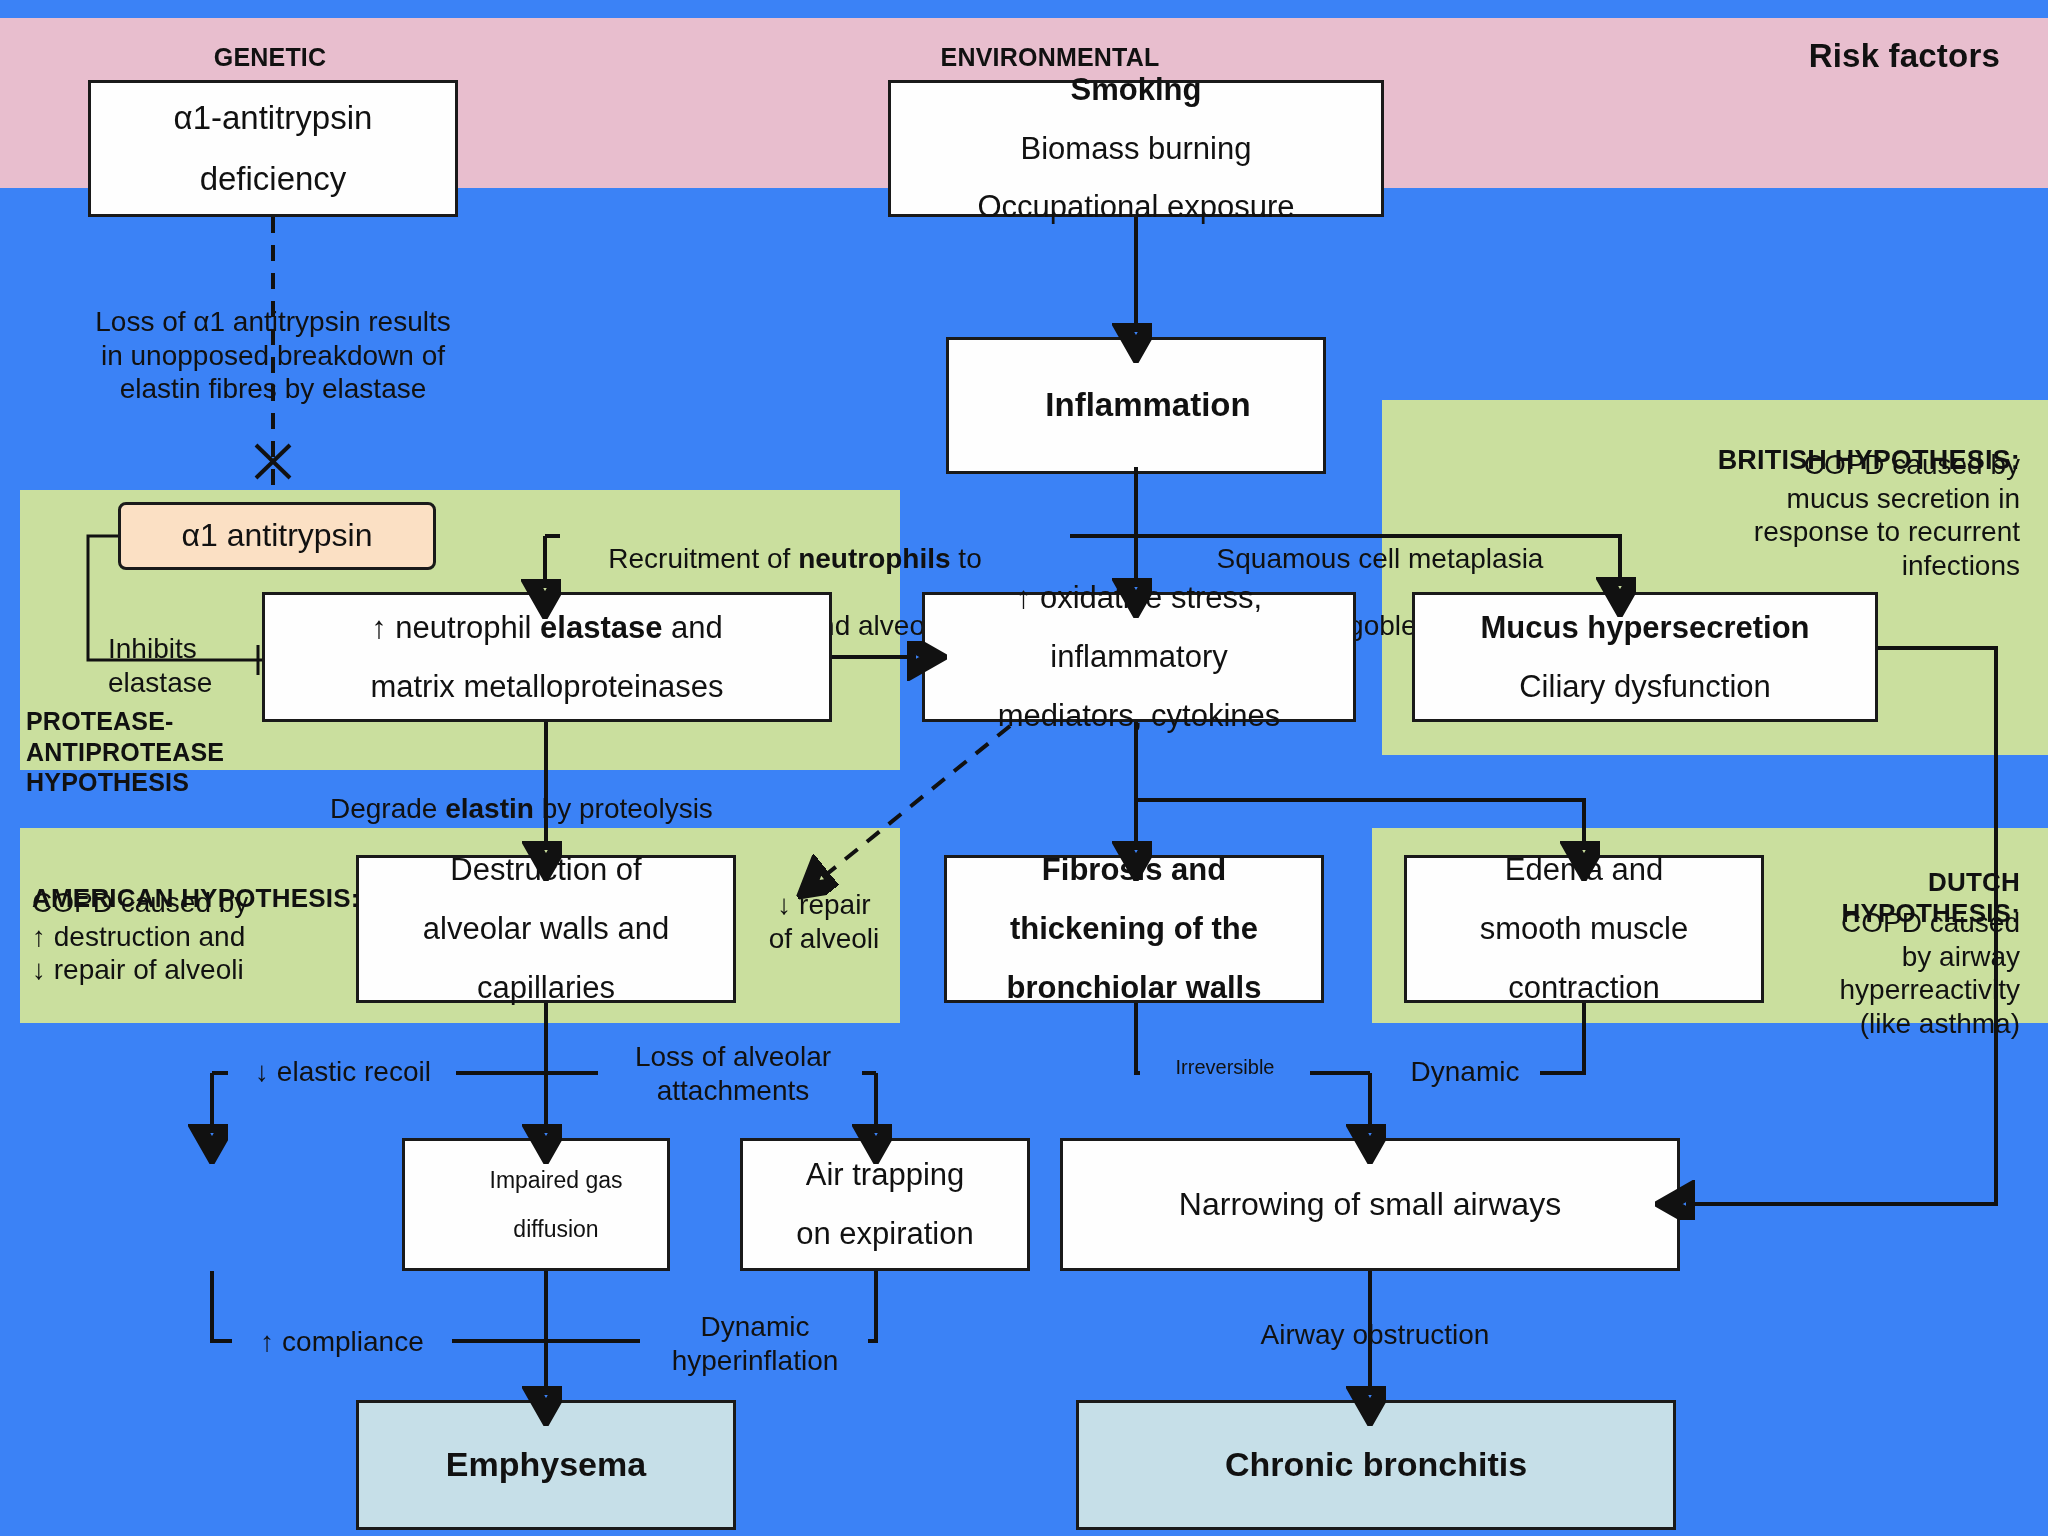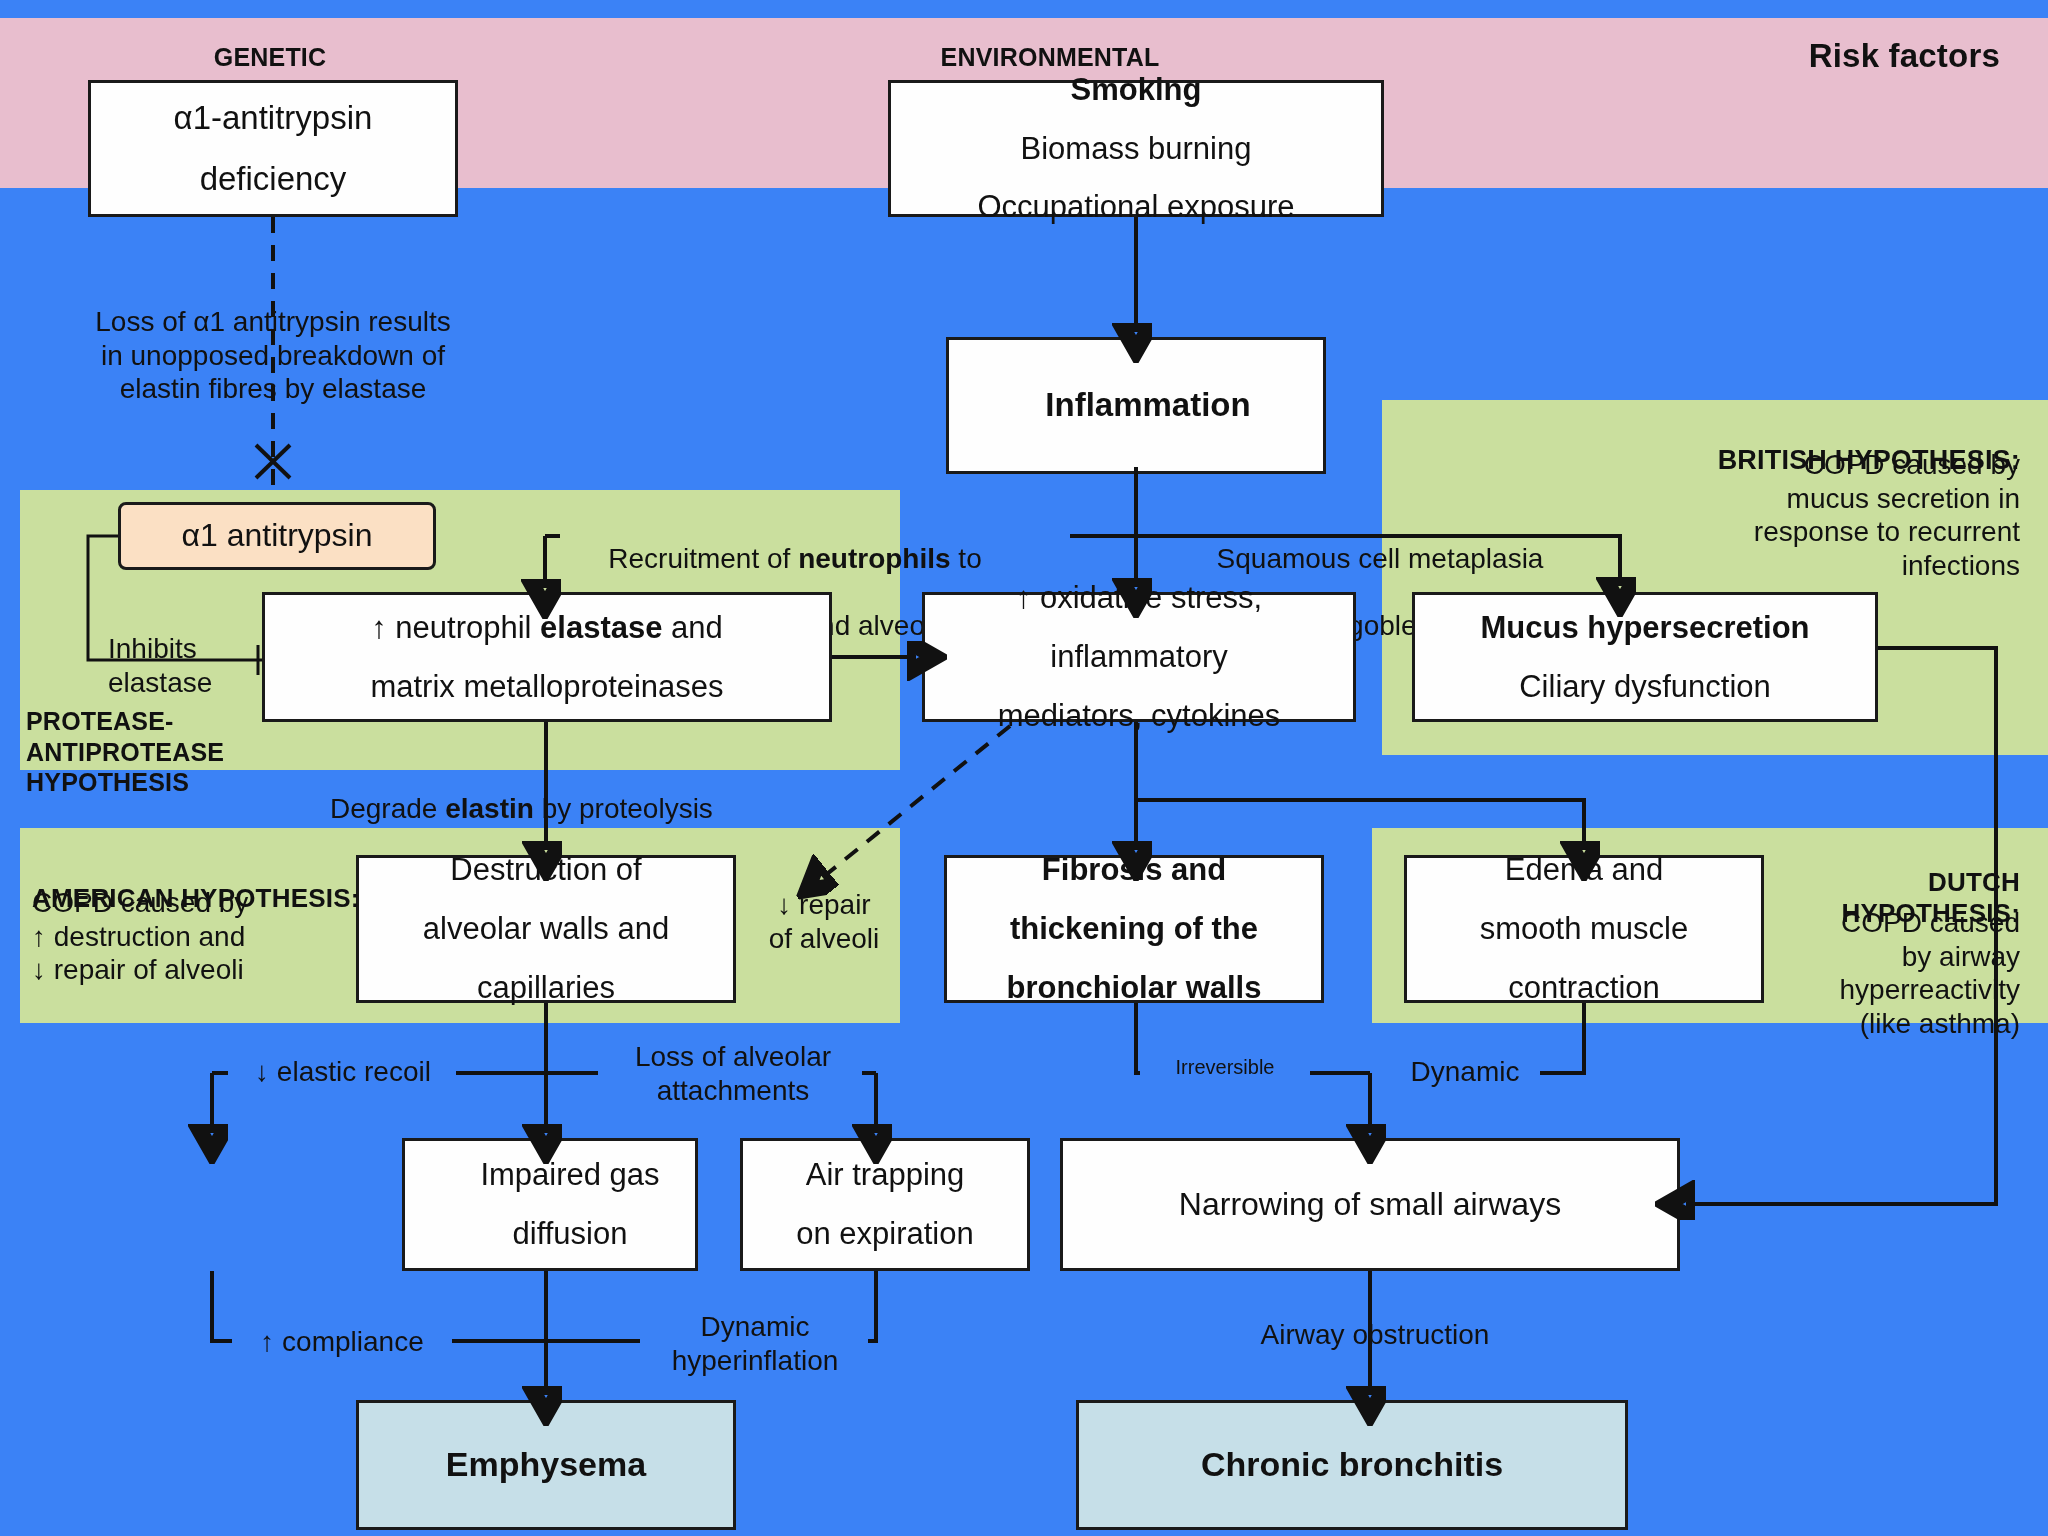--- a/index.html
+++ b/index.html
@@ -162,21 +162,21 @@
   <div class="lab" style="left:228px;top:1055px;width:230px;font-size:28px;">↓ elastic recoil</div>
 
   <div class="lab" style="left:598px;top:1040px;width:270px;font-size:28px;">Loss of alveolar
 attachments</div>
 
   <div class="lab" style="left:1140px;top:1055px;width:170px;font-size:20px;">Irreversible</div>
 
   <div class="lab" style="left:1390px;top:1055px;width:150px;font-size:28px;">Dynamic</div>
 
 
-  <div class="box" style="left:402px;top:1138px;width:296px;height:133px;font-size:31px;padding-left:40px;">
+  <div class="box" style="left:402px;top:1138px;width:268px;height:133px;font-size:23px;padding-left:40px;">
     <span class="t-norm">Impaired gas</span>
     <span class="t-norm">diffusion</span>
   </div>
 
   <div class="box" style="left:740px;top:1138px;width:290px;height:133px;font-size:31px;">
     <span class="t-norm">Air trapping</span>
     <span class="t-norm">on expiration</span>
   </div>
 
   <div class="box" style="left:1060px;top:1138px;width:620px;height:133px;font-size:32px;">
@@ -187,21 +187,21 @@
 
   <div class="lab" style="left:640px;top:1310px;width:230px;font-size:28px;">Dynamic
 hyperinflation</div>
 
   <div class="lab" style="left:1230px;top:1318px;width:290px;font-size:28px;">Airway obstruction</div>
 
   <div class="box blue" style="left:356px;top:1400px;width:380px;height:130px;font-size:34px;">
     <span class="t-bold">Emphysema</span>
   </div>
 
-  <div class="box blue" style="left:1076px;top:1400px;width:552px;height:130px;font-size:34px;">
+  <div class="box blue" style="left:1076px;top:1400px;width:600px;height:130px;font-size:34px;">
     <span class="t-bold">Chronic bronchitis</span>
   </div>
 
   <svg id="wires" viewBox="0 0 2048 1536">
     <defs>
       <marker id="ah" markerWidth="10" markerHeight="10" refX="2.2" refY="4" orient="auto">
         <path d="M0,0 L0,8 L7,4 z" fill="#111" stroke="none"></path>
       </marker>
     </defs>
 

